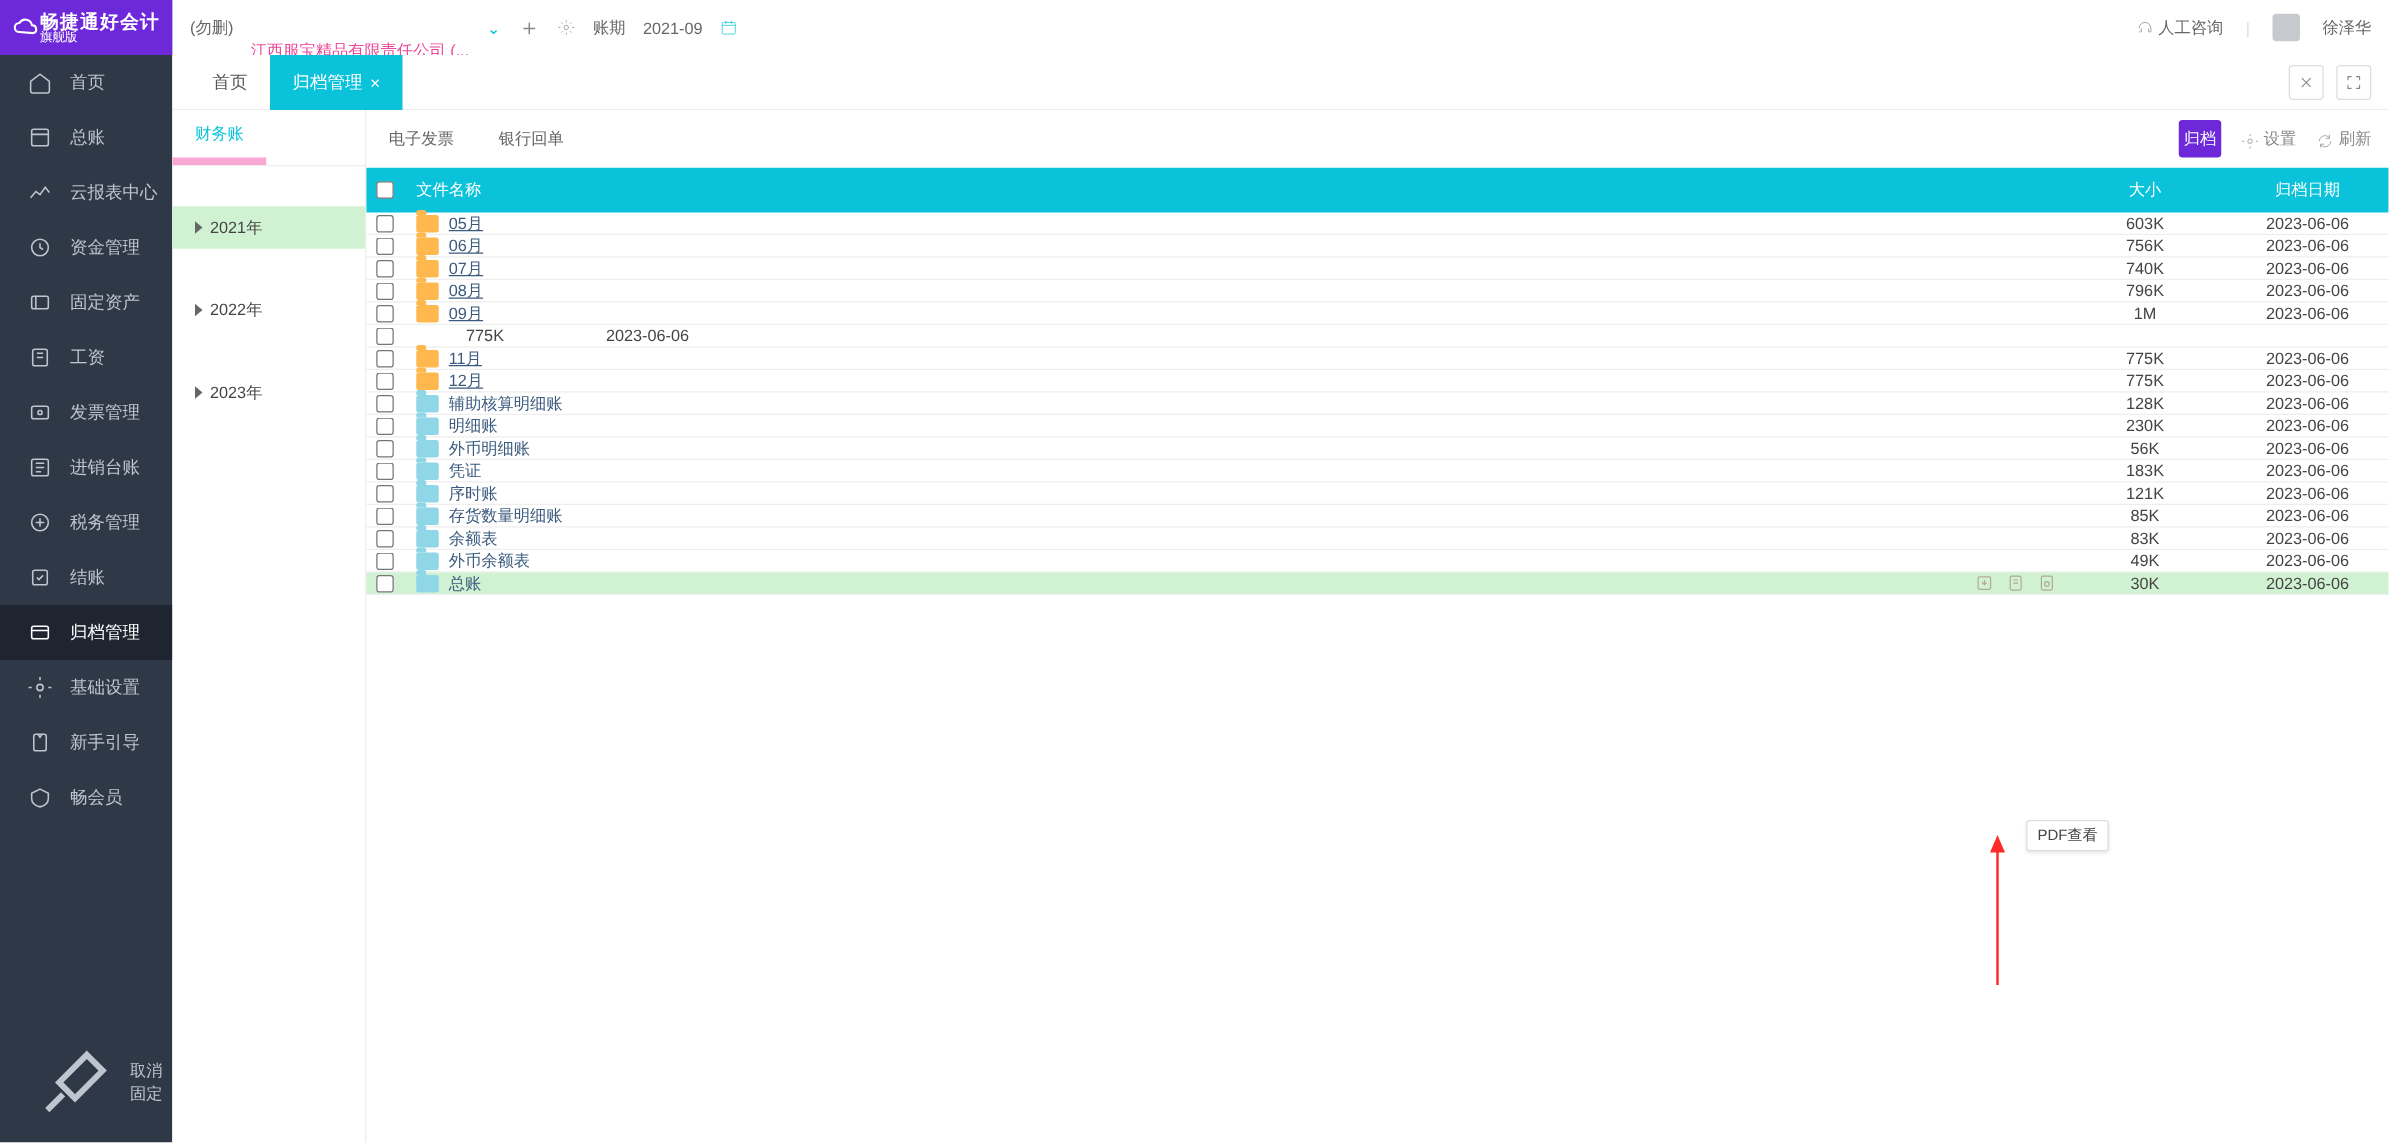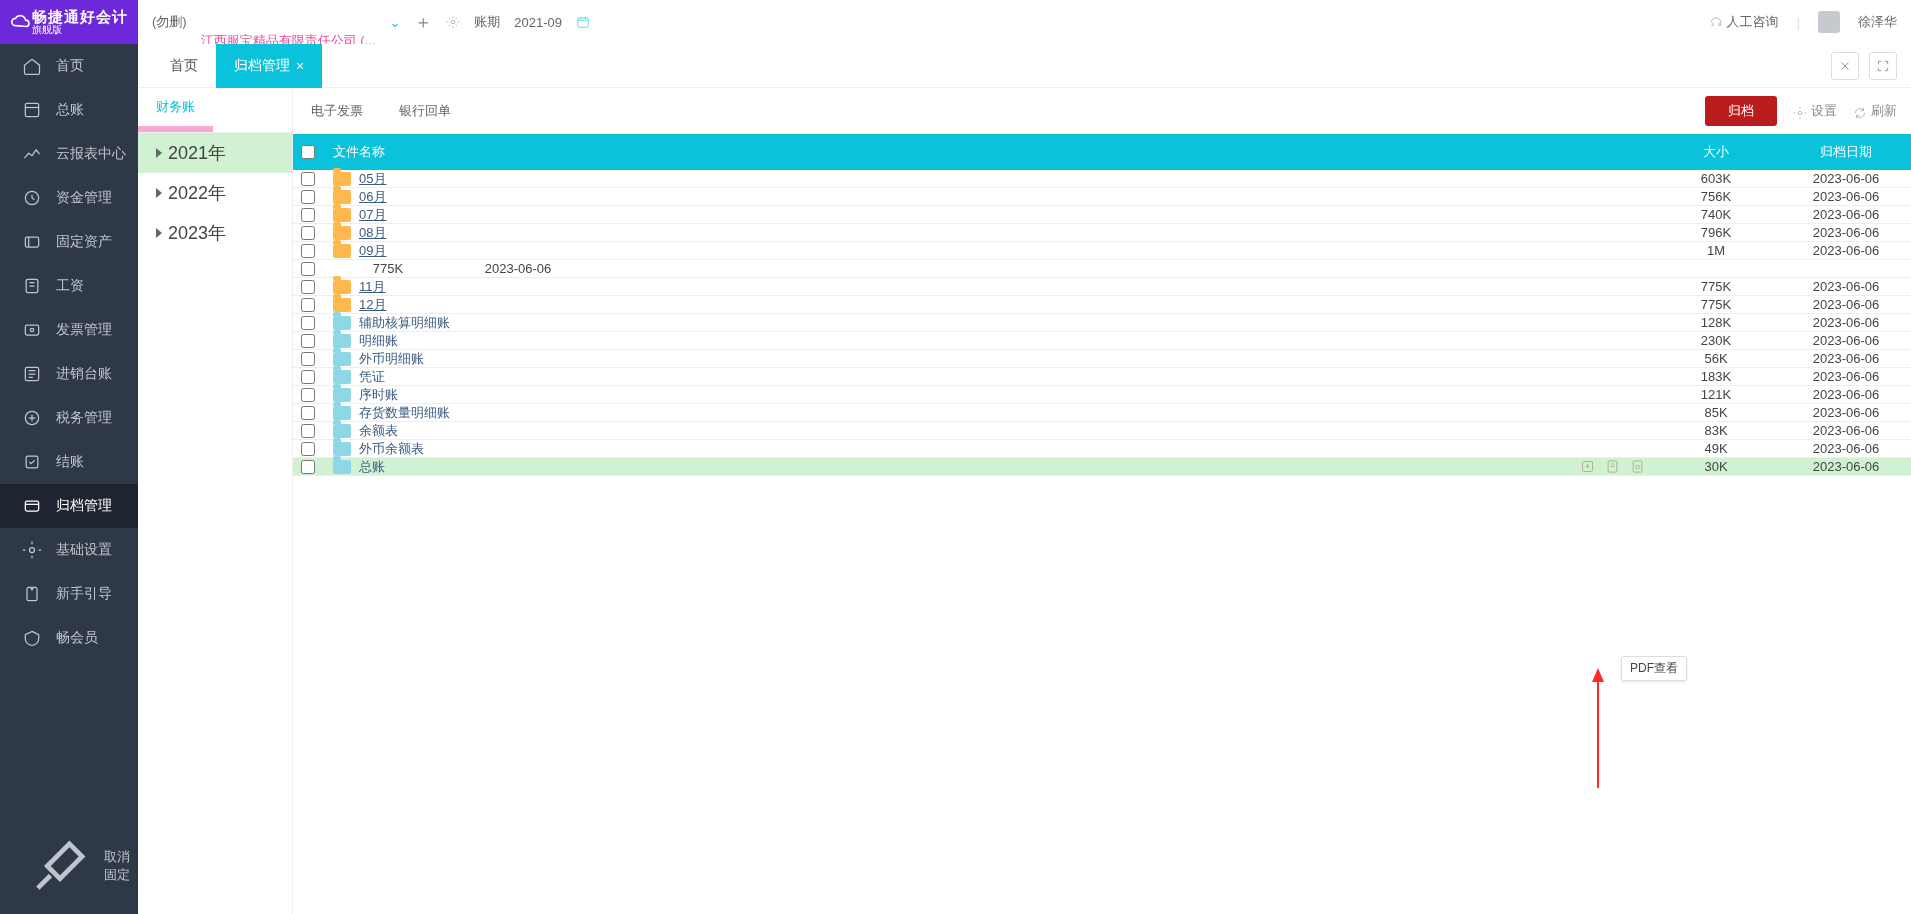--- a/index.html
+++ b/index.html
@@ -33,26 +33,26 @@
 .tab-close { margin-left:6px; }
 .tab-right { margin-left:auto; display:flex; gap:10px; padding-right:14px; }
 .sq-btn { width:28px; height:28px; border:1px solid #ddd; border-radius:3px; display:flex; align-items:center; justify-content:center; cursor:pointer; }
 
 .workarea { flex:1; display:flex; min-height:0; }
 .yeartree { width:155px; border-right:1px solid #eee; background:#fff; padding-top:0; }
 .subtabs { display:flex; border-bottom:1px solid #eee; }
 .subtab { padding:10px 18px; font-size:13px; color:#666; cursor:pointer; }
 .subtab.active { color:#0ac2da; border-bottom:6px solid #f9a8d4; }
 .content { flex:1; display:flex; flex-direction:column; min-height:0; }
-.year-item { padding:8px 18px; font-size:18px; color:#444; display:flex; align-items:center; gap:6px; cursor:pointer; }
+.year-item { padding:8px 18px; font-size:13px; color:#444; display:flex; align-items:center; gap:6px; cursor:pointer;margin-top:32px; }
 .year-item.active { background:#d1f2d2; }
 .year-caret { display:inline-block; width:0; height:0; border-top:5px solid transparent; border-bottom:5px solid transparent; border-left:6px solid #666; }
 
 .toolbar { display:flex; justify-content:flex-end; align-items:center; gap:16px; padding:8px 14px; }
-.btn-archive { background:#b91c1c; color:#fff; border:none; padding:6px 23px; border-radius:3px; font-size:13px; cursor:pointer; }
+.btn-archive { background:#6d28d9; color:#fff; border:none; padding:6px 4px; border-radius:3px; font-size:13px; cursor:pointer; }
 .link-btn { color:#888; display:flex; align-items:flex-end; gap:4px; font-size:13px; cursor:pointer; }
 
 .grid { flex:1; overflow:auto; }
 .ghead { display:flex; background:#0ac2da; color:#fff; font-size:13px; height:36px; align-items:center; }
 .col-ck { width:30px; display:flex; justify-content:center; }
 .col-name { flex:1; padding-left:10px; display:flex; align-items:center; gap:8px; }
 .col-size { width:130px; text-align:center; }
 .col-date { width:130px; text-align:center; }
 .row { display:flex; align-items:center; height:18px; border-bottom:1px solid #eee; font-size:13px; color:#444; }
 .row.highlight { background:#d1f2d2; }

